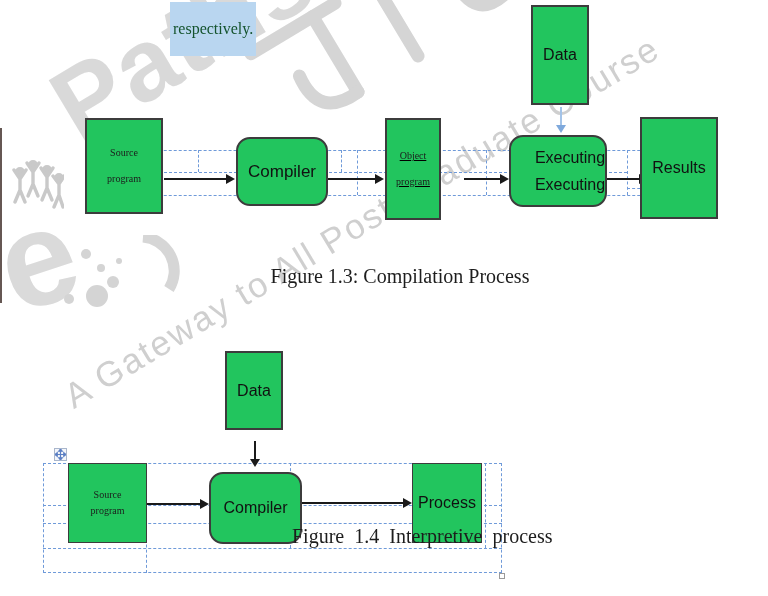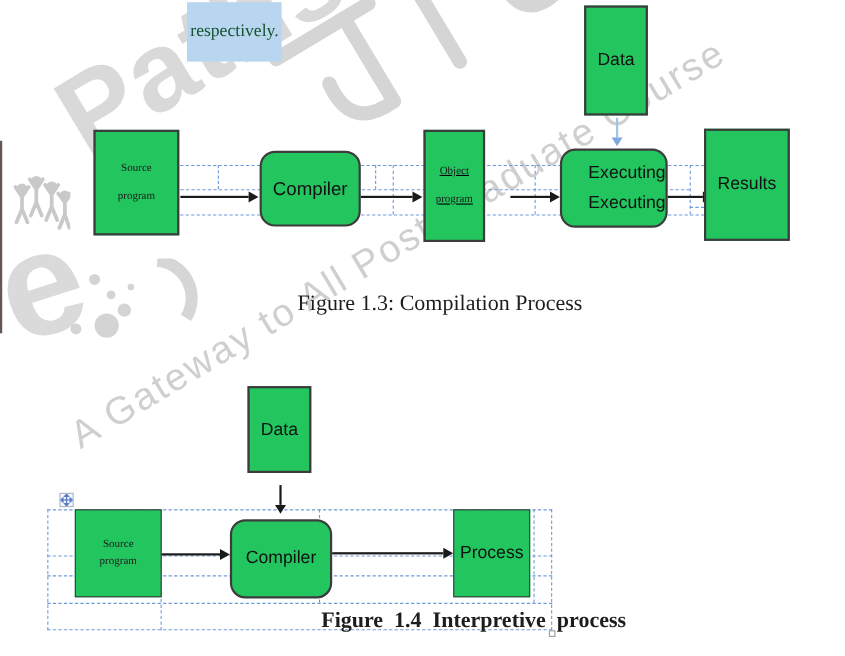--- a/index.html
+++ b/index.html
@@ -230,17 +230,17 @@
   <div class="shape round" style="left:209px;top:472px;width:93px;height:72px;">
     <span class="lbl-sans">Compiler</span>
   </div>
 
   <div class="harrow" style="left:302px;top:502px;width:101px;"></div>
 
   <div class="shape" style="left:412px;top:463px;width:70px;height:80px;border-width:1.5px;">
     <span class="lbl-sans">Process</span>
   </div>
 
-  <div class="caption" style="left:292px;top:553px;word-spacing:5px;font-weight:bold;">Figure 1.4 Interpretive process</div>
+  <div class="caption" style="left:292px;top:525px;word-spacing:5px;">Figure 1.4 Interpretive process</div>
 
   <div class="anchor-box"></div>
 
 </div>
 
 </body></html>

